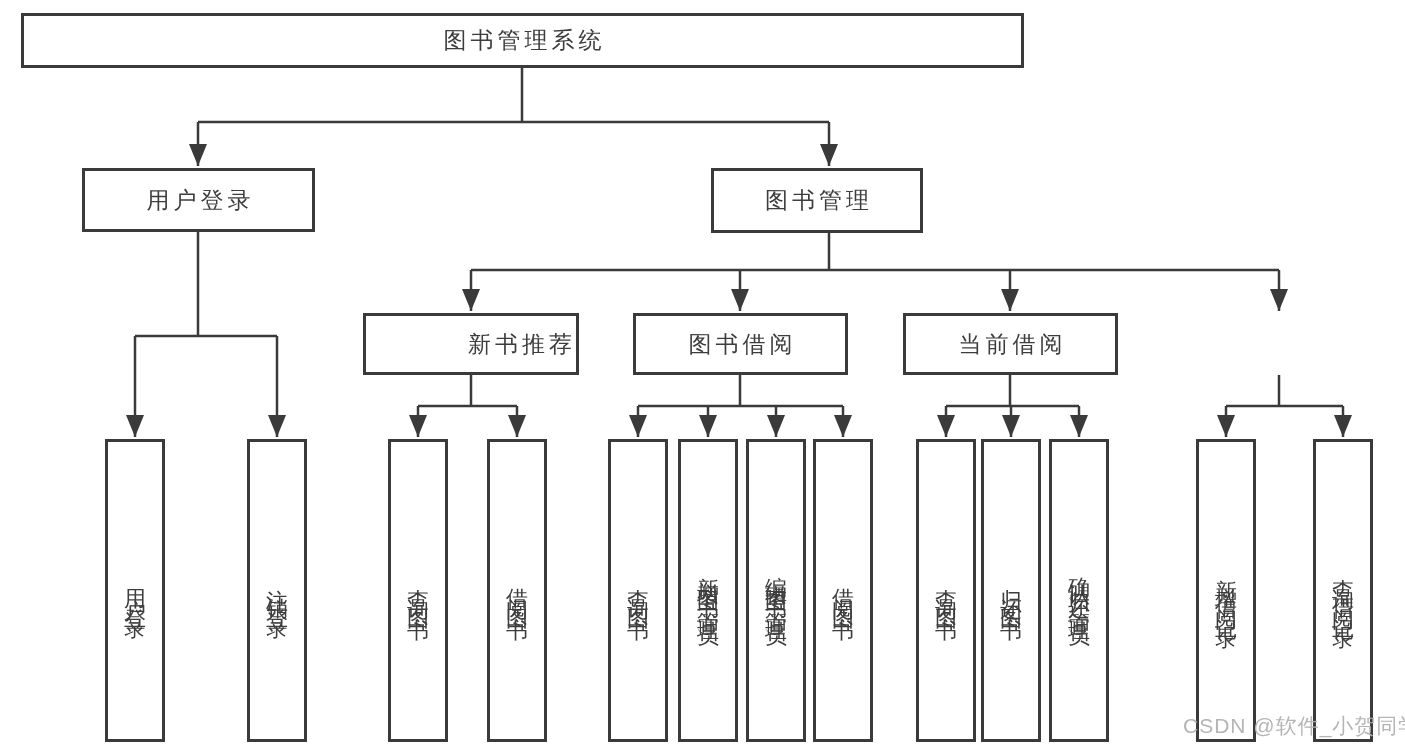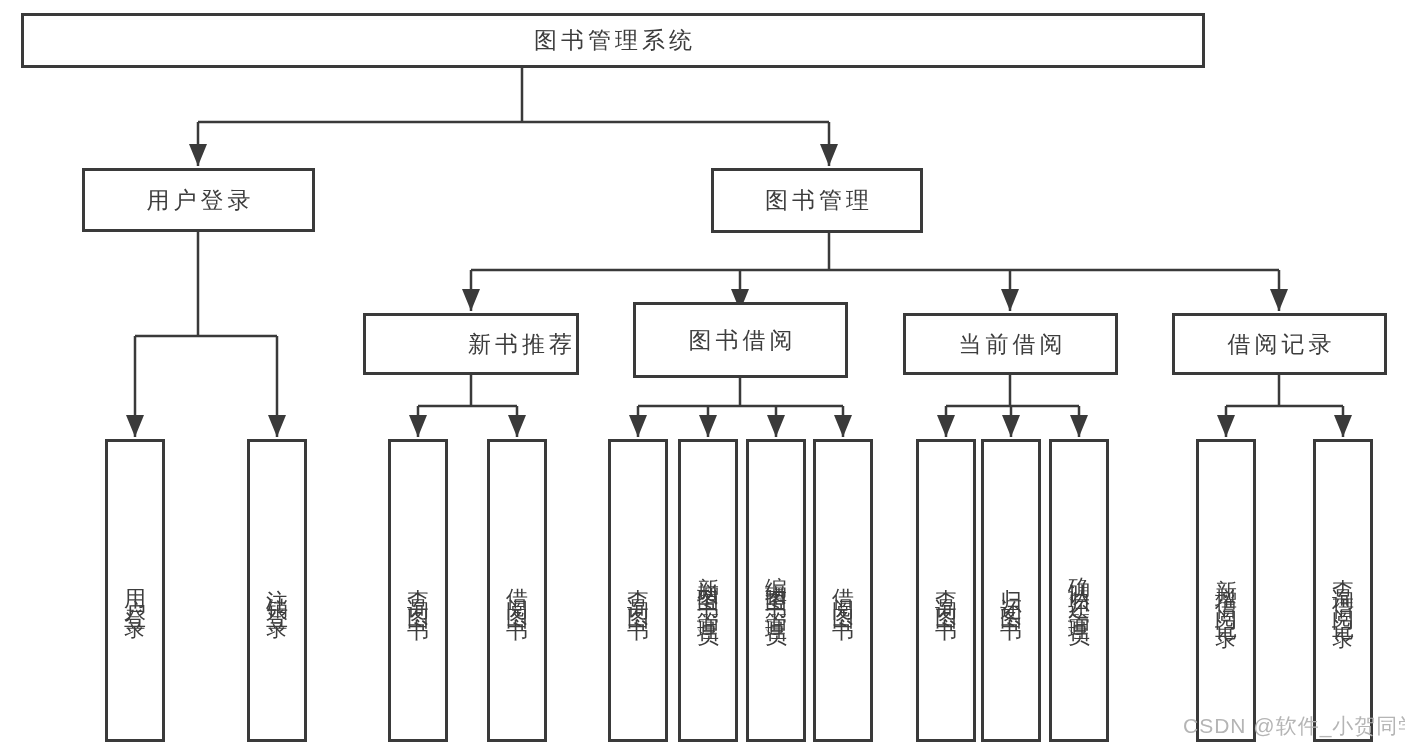--- a/index.html
+++ b/index.html
@@ -99,42 +99,39 @@
       <path d="M946 406 V437" marker-end="url(#ah)"></path>
       <path d="M1011 406 V437" marker-end="url(#ah)"></path>
       <path d="M1079 406 V437" marker-end="url(#ah)"></path>
 
       <path d="M1279 375 V406 M1226 406 H1343"></path>
       <path d="M1226 406 V437" marker-end="url(#ah)"></path>
       <path d="M1343 406 V437" marker-end="url(#ah)"></path>
     </g>
   </svg>
 
-  <div class="node" style="left:21px; top:13px; width:1184px; height:55px;">
+  <div class="node" style="left:21px; top:13px; width:1003px; height:55px;">
     <span class="hlabel">图书管理系统</span>
   </div>
 
   <div class="node" style="left:82px; top:168px; width:233px; height:64px;">
     <span class="hlabel">用户登录</span>
   </div>
   <div class="node" style="left:711px; top:168px; width:212px; height:65px;">
     <span class="hlabel">图书管理</span>
   </div>
 
   <div class="node" style="left:363px; top:313px; width:216px; height:62px;justify-content:flex-end;">
     <span class="hlabel">新书推荐</span>
   </div>
-  <div class="node" style="left:633px; top:302px; width:215px; height:76px;">
+  <div class="node" style="left:633px; top:313px; width:215px; height:62px;">
     <span class="hlabel">图书借阅</span>
   </div>
   <div class="node" style="left:903px; top:313px; width:215px; height:62px;">
     <span class="hlabel">当前借阅</span>
-  </div>
-  <div class="node" style="left:1172px; top:313px; width:215px; height:62px;">
-    <span class="hlabel">借阅记录</span>
   </div>
 
   <div class="node vnode" style="left:105px; top:439px; width:60px; height:303px;">
     <span class="vlabel">用户登录</span>
   </div>
   <div class="node vnode" style="left:247px; top:439px; width:60px; height:303px;">
     <span class="vlabel">注销登录</span>
   </div>
 
   <div class="node vnode" style="left:388px; top:439px; width:60px; height:303px;">

